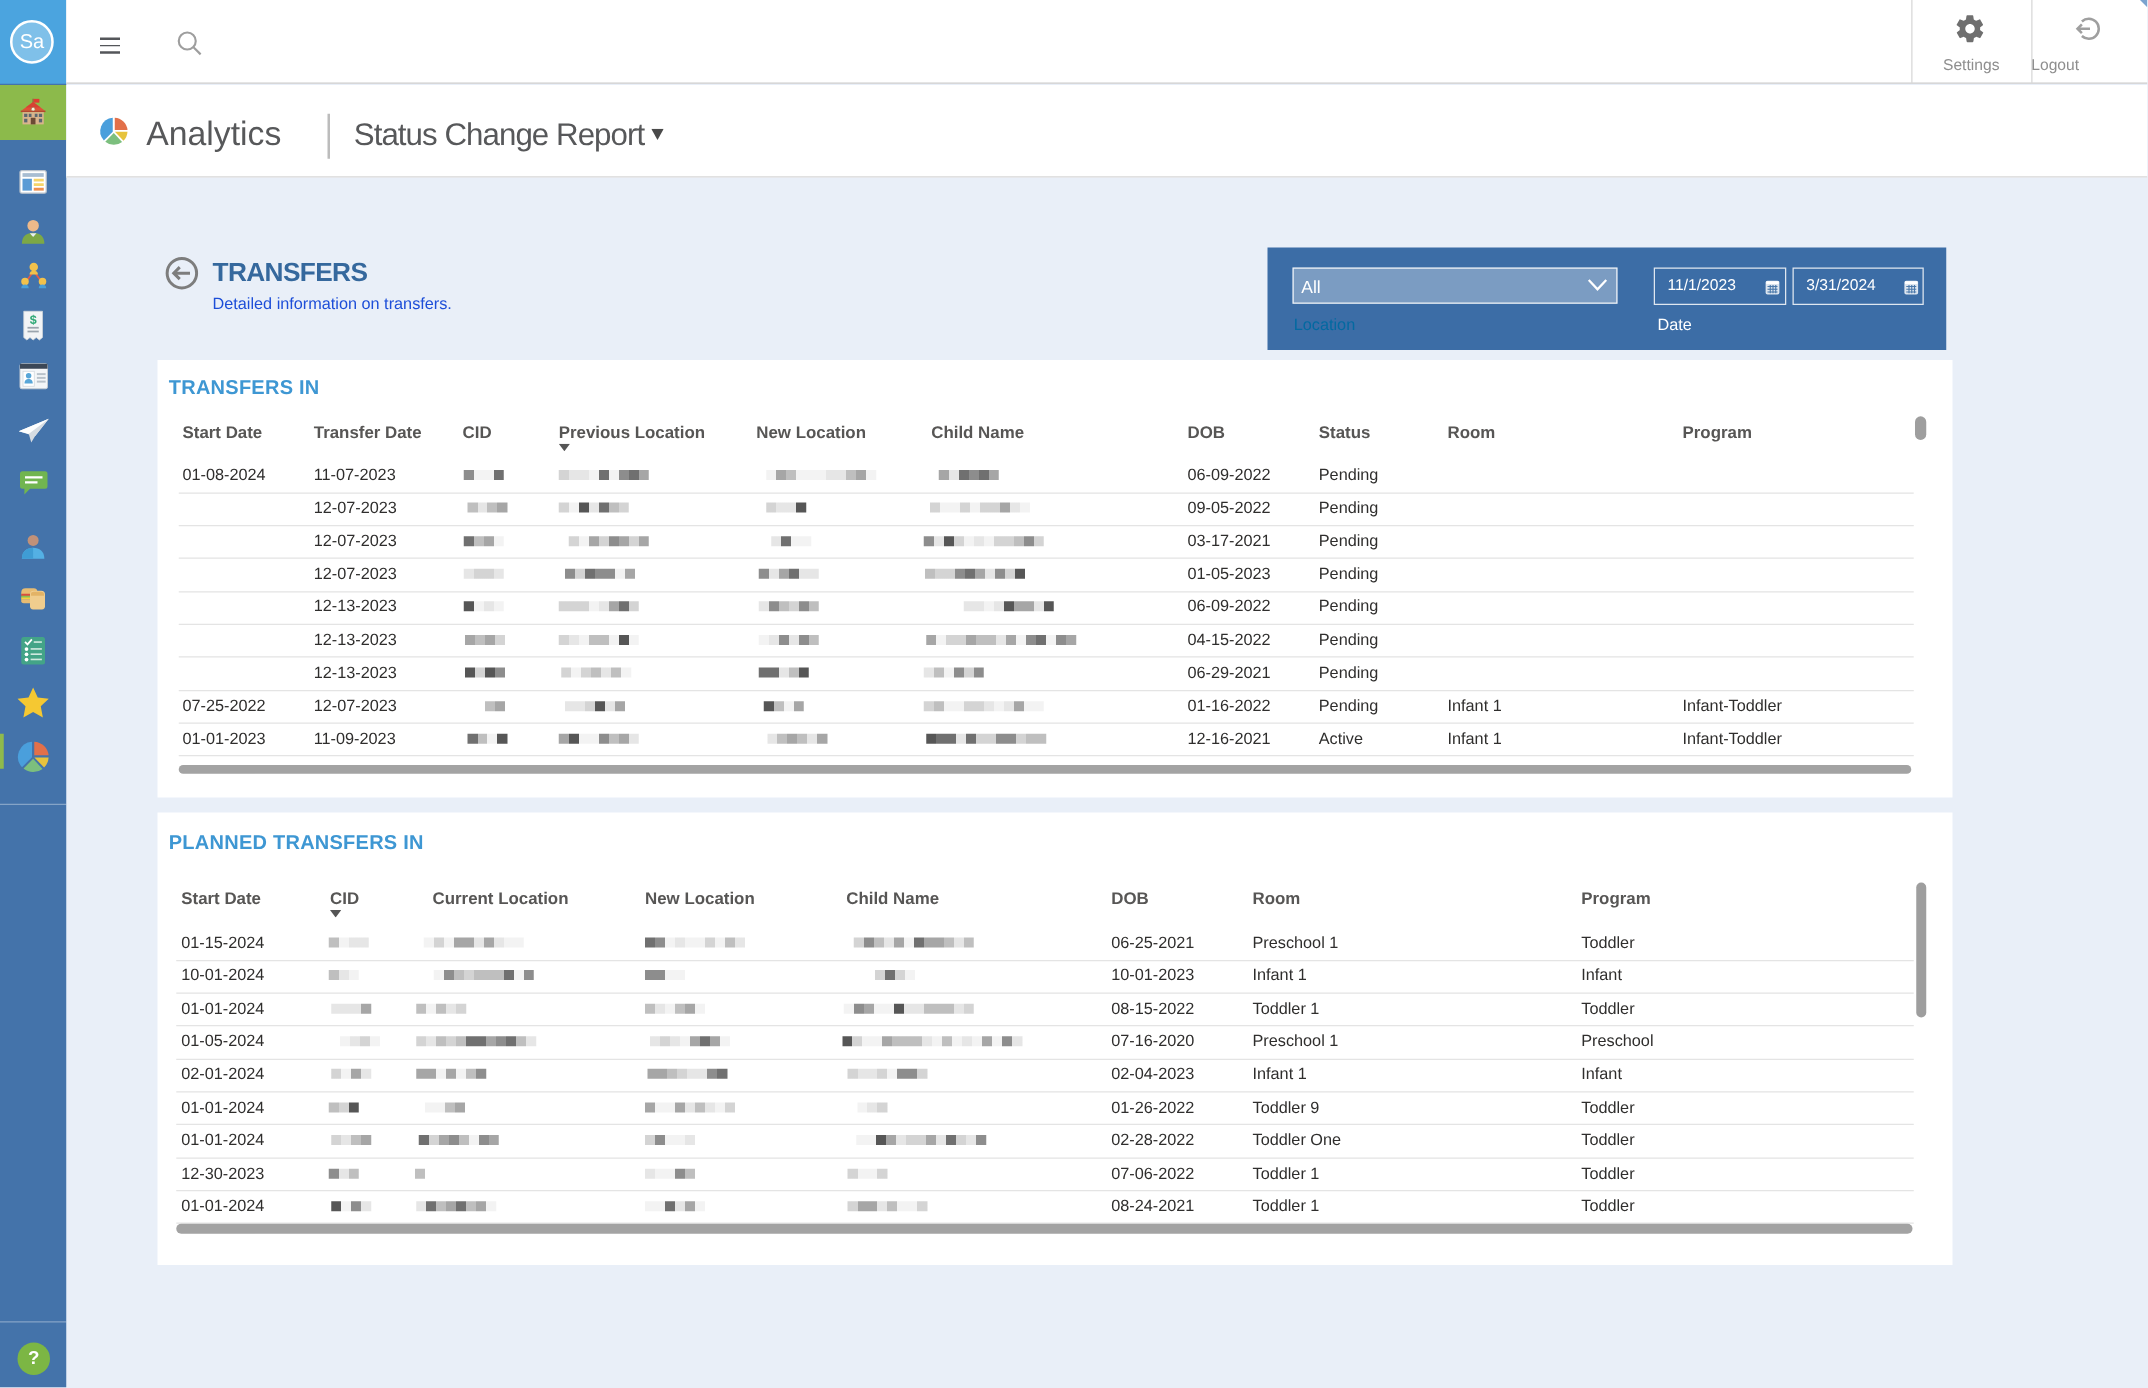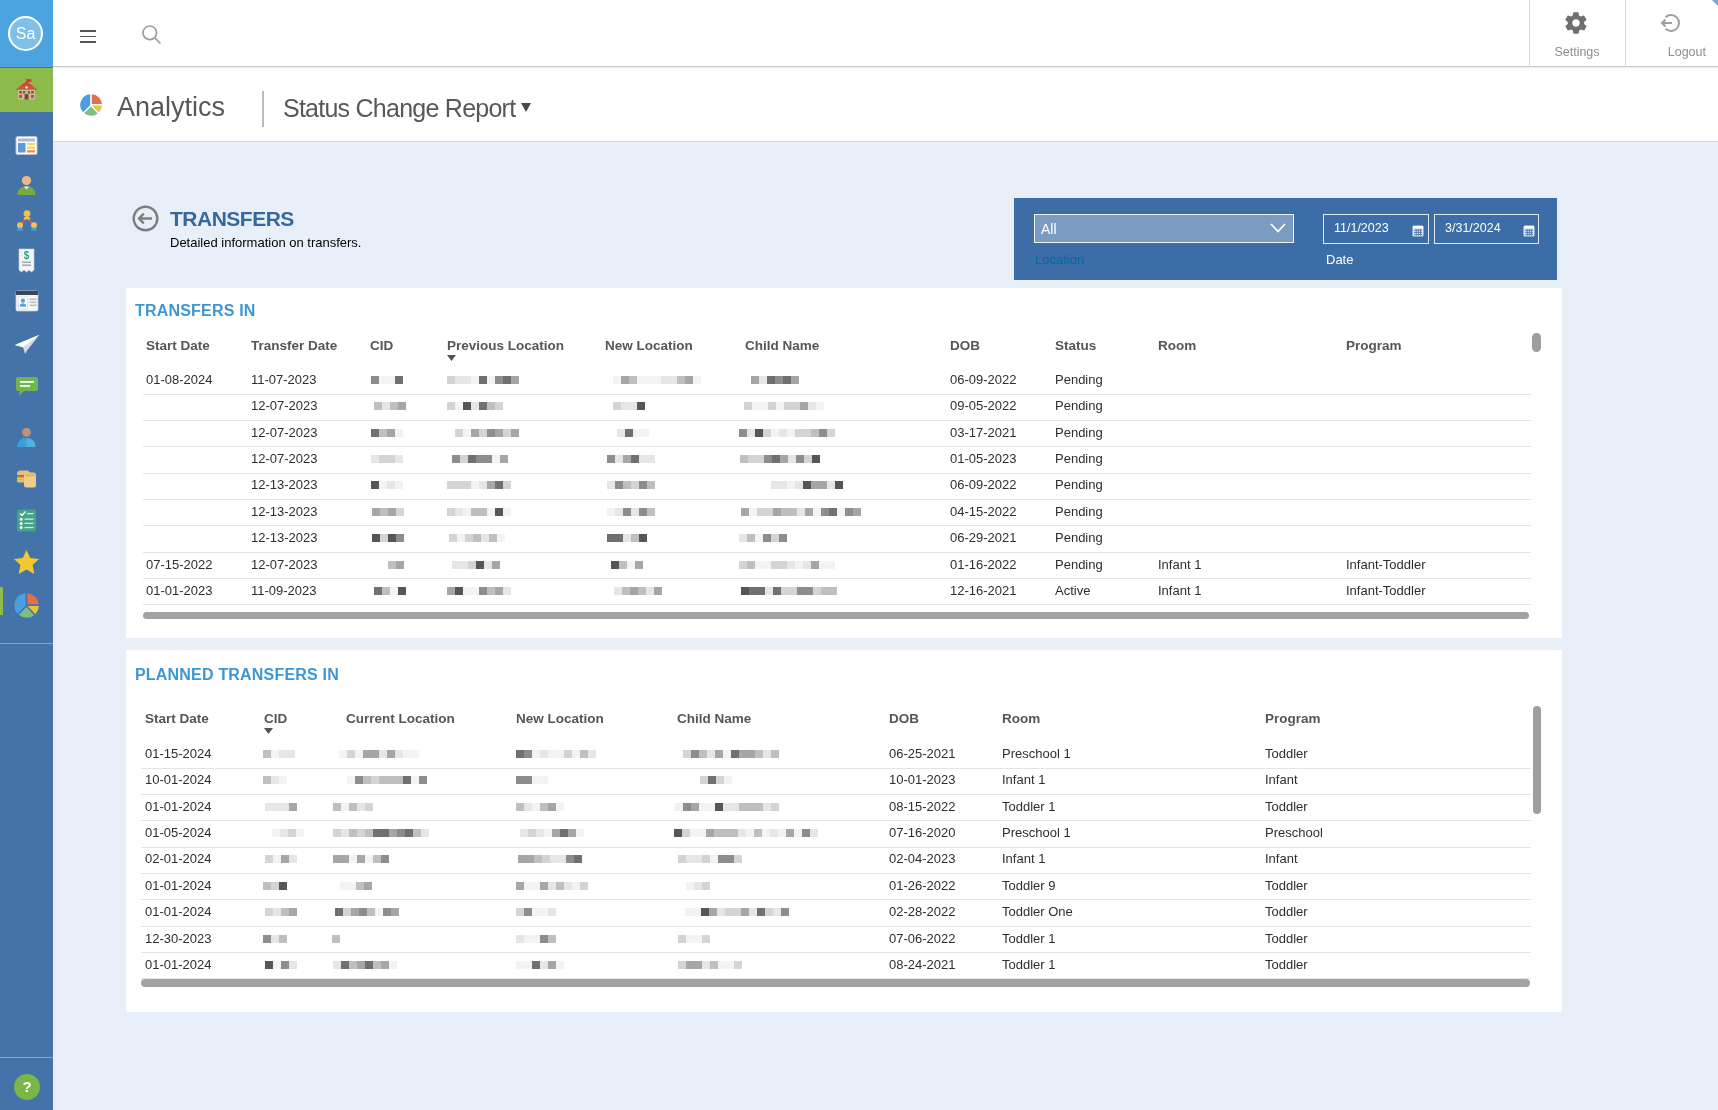--- a/index.html
+++ b/index.html
@@ -161,41 +161,41 @@
 <div class="abs" style="left:1563px;top:10px"><svg width="26" height="26" viewBox="0 0 24 24">
 <path fill="#6f6f6f" d="M19.4 13c0-.3.1-.6.1-1s0-.7-.1-1l2.1-1.6c.2-.2.2-.4.1-.6l-2-3.5c-.1-.2-.4-.3-.6-.2l-2.5 1c-.5-.4-1.1-.7-1.7-1l-.4-2.6c0-.2-.2-.4-.5-.4h-4c-.2 0-.4.2-.5.4l-.4 2.6c-.6.3-1.2.6-1.7 1l-2.5-1c-.2-.1-.5 0-.6.2l-2 3.5c-.1.2-.1.5.1.6L4.5 11c0 .3-.1.6-.1 1s0 .7.1 1l-2.1 1.6c-.2.2-.2.4-.1.6l2 3.5c.1.2.4.3.6.2l2.5-1c.5.4 1.1.7 1.7 1l.4 2.6c0 .2.2.4.5.4h4c.2 0 .4-.2.5-.4l.4-2.6c.6-.3 1.2-.6 1.7-1l2.5 1c.2.1.5 0 .6-.2l2-3.5c.1-.2.1-.5-.1-.6L19.4 13zM12 15.5c-1.9 0-3.5-1.6-3.5-3.5s1.6-3.5 3.5-3.5 3.5 1.6 3.5 3.5-1.6 3.5-3.5 3.5z"></path>
 </svg></div>
 <div class="abs" style="left:1529px;top:45px;width:96px;text-align:center;font-size:12.5px;color:#8e8e8e">Settings</div>
 <div class="abs" style="left:1625px;top:0;width:93px;height:67px;border-left:1px solid #d8d8d8"></div>
 <div class="abs" style="left:1657px;top:10px"><svg width="26" height="26" viewBox="0 0 26 26">
 <path d="M8.5 7.2 A8 8 0 1 1 8.5 18.8" fill="none" stroke="#9f9f9f" stroke-width="2"></path>
 <line x1="5" y1="13" x2="15" y2="13" stroke="#9f9f9f" stroke-width="2"></line>
 <path d="M8.5 9.5 L5 13 L8.5 16.5" fill="none" stroke="#9f9f9f" stroke-width="2"></path>
 </svg></div>
-<div class="abs" style="left:1625px;top:45px;width:81px;text-align:right;font-size:12.5px;color:#8e8e8e">Logout</div>
+<div class="abs" style="left:1625px;top:45px;width:81px;text-align:left;font-size:12.5px;color:#8e8e8e">Logout</div>
 <div class="abs" style="left:53px;top:68px;width:1665px;height:74px;background:#fff;border-bottom:1px solid #d8d8d8"></div>
 <div class="abs" style="left:79px;top:93px"><svg width="24" height="24" viewBox="0 0 24 24">
 <path d="M11.2 1.2 A10.8 10.8 0 0 0 4.1 19.3 L11.2 12.3 Z" fill="#4a9fdc"></path>
 <path d="M12.8 1.2 A10.8 10.8 0 0 1 23 10.9 L12.8 10.9 Z" fill="#e2704a"></path>
 <path d="M23 12.4 A10.8 10.8 0 0 1 19.8 19.6 L12.9 12.4 Z" fill="#e6c33d"></path>
 <path d="M18.7 20.6 A10.8 10.8 0 0 1 5.2 20.3 L12 13.4 Z" fill="#7cbf7e"></path>
 </svg></div>
 <div class="abs" style="left:117px;top:92px;font-size:27px;color:#57585a">Analytics</div>
 <div class="abs" style="left:262px;top:91px;width:1.5px;height:36px;background:#bcbcbc"></div>
 <div class="abs" style="left:283px;top:94px;font-size:25px;letter-spacing:-0.75px;color:#57585a">Status Change Report</div>
 <svg class="abs" style="left:521px;top:103px" width="10" height="9" viewBox="0 0 10 9">
       <polygon points="0,0 10,0 5,9" fill="#4a4a4a"></polygon>
     </svg>
 <svg class="abs" style="left:132px;top:205px" width="27" height="27" viewBox="0 0 27 27">
 <circle cx="13.5" cy="13.5" r="11.8" fill="none" stroke="#7d7d7d" stroke-width="2.4"></circle>
 <line x1="7" y1="13.5" x2="20" y2="13.5" stroke="#7d7d7d" stroke-width="2.4"></line>
 <path d="M11.8 8.7 L7 13.5 L11.8 18.3" fill="none" stroke="#7d7d7d" stroke-width="2.4"></path>
 </svg>
 <div class="abs" style="left:170px;top:207px;font-size:21px;font-weight:bold;color:#35689d;letter-spacing:-0.5px">TRANSFERS</div>
-<div class="abs" style="left:170px;top:235px;font-size:13px;color:#000000">Detailed information on transfers.</div>
+<div class="abs" style="left:170px;top:235px;font-size:13px;color:#1d4ed8">Detailed information on transfers.</div>
 <div class="abs" style="left:1014px;top:198px;width:543px;height:82px;background:#3c6da6"></div>
 <div class="abs" style="left:1034px;top:214px;width:260px;height:29px;background:#7b9cc2;border:1.5px solid #eef2f7"></div>
 <div class="abs" style="left:1041px;top:221px;font-size:14px;color:#fff">All</div>
 <svg class="abs" style="left:1270px;top:223px" width="16" height="10" viewBox="0 0 16 10">
       <polyline points="1,1 8,8.5 15,1" fill="none" stroke="#fff" stroke-width="1.8"></polyline>
     </svg>
 <div class="abs" style="left:1035px;top:252px;font-size:13px;color:#0369a1">Location</div>
 <div class="abs" style="left:1323px;top:214px;width:106px;height:30px;border:1.5px solid #dfe7f0"></div>
 <div class="abs" style="left:1334px;top:221px;font-size:12.5px;color:#fff">11/1/2023</div>
 <div class="abs" style="left:1412px;top:223px"><svg width="12" height="12" viewBox="0 0 12 12">
@@ -290,21 +290,21 @@
 <div style="position:absolute;left:741px;top:507.8px;width:120px;height:8px;background:linear-gradient(90deg,#a6a6a6 0px 8px,#f3f3f3 8px 16px,#d4d4d4 16px 24px,#d4d4d4 24px 32px,#a6a6a6 32px 40px,#bfbfbf 40px 48px,#bfbfbf 48px 56px,#e6e6e6 56px 64px,#a6a6a6 64px 72px,#f3f3f3 72px 80px,#8d8d8d 80px 88px,#707070 88px 96px,#f3f3f3 96px 104px,#8d8d8d 104px 112px,#a6a6a6 112px 120px)"></div>
 <div class="sep" style="left:143px;top:525.2px;width:1388px"></div>
 <div class="c" style="left:251px;top:530.1px">12-13-2023</div>
 <div class="c" style="left:950px;top:530.1px">06-29-2021</div>
 <div class="c" style="left:1055px;top:530.1px">Pending</div>
 <div style="position:absolute;left:372px;top:534.1px;width:32px;height:8px;background:linear-gradient(90deg,#565656 0px 8px,#d4d4d4 8px 16px,#565656 16px 24px,#8d8d8d 24px 32px)"></div>
 <div style="position:absolute;left:449px;top:534.1px;width:56px;height:8px;background:linear-gradient(90deg,#d4d4d4 0px 8px,#f3f3f3 8px 16px,#d4d4d4 16px 24px,#bfbfbf 24px 32px,#e6e6e6 32px 40px,#bfbfbf 40px 48px,#f3f3f3 48px 56px)"></div>
 <div style="position:absolute;left:607px;top:534.1px;width:40px;height:8px;background:linear-gradient(90deg,#707070 0px 8px,#707070 8px 16px,#e6e6e6 16px 24px,#bfbfbf 24px 32px,#565656 32px 40px)"></div>
 <div style="position:absolute;left:739px;top:534.1px;width:48px;height:8px;background:linear-gradient(90deg,#e6e6e6 0px 8px,#bfbfbf 8px 16px,#f3f3f3 16px 24px,#8d8d8d 24px 32px,#d4d4d4 32px 40px,#8d8d8d 40px 48px)"></div>
 <div class="sep" style="left:143px;top:551.6px;width:1388px"></div>
-<div class="c" style="left:146px;top:556.5px">07-15-2022</div>
+<div class="c" style="left:146px;top:556.5px">07-25-2022</div>
 <div class="c" style="left:251px;top:556.5px">12-07-2023</div>
 <div class="c" style="left:950px;top:556.5px">01-16-2022</div>
 <div class="c" style="left:1055px;top:556.5px">Pending</div>
 <div class="c" style="left:1158px;top:556.5px">Infant 1</div>
 <div class="c" style="left:1346px;top:556.5px">Infant-Toddler</div>
 <div style="position:absolute;left:388px;top:560.5px;width:16px;height:8px;background:linear-gradient(90deg,#bfbfbf 0px 8px,#a6a6a6 8px 16px)"></div>
 <div style="position:absolute;left:452px;top:560.5px;width:48px;height:8px;background:linear-gradient(90deg,#e6e6e6 0px 8px,#e6e6e6 8px 16px,#d4d4d4 16px 24px,#565656 24px 32px,#e6e6e6 32px 40px,#a6a6a6 40px 48px)"></div>
 <div style="position:absolute;left:611px;top:560.5px;width:32px;height:8px;background:linear-gradient(90deg,#565656 0px 8px,#bfbfbf 8px 16px,#f3f3f3 16px 24px,#a6a6a6 24px 32px)"></div>
 <div style="position:absolute;left:739px;top:560.5px;width:96px;height:8px;background:linear-gradient(90deg,#d4d4d4 0px 8px,#bfbfbf 8px 16px,#f3f3f3 16px 24px,#f3f3f3 24px 32px,#d4d4d4 32px 40px,#d4d4d4 40px 48px,#e6e6e6 48px 56px,#f3f3f3 56px 64px,#e6e6e6 64px 72px,#a6a6a6 72px 80px,#f3f3f3 80px 88px,#f3f3f3 88px 96px)"></div>
 <div class="sep" style="left:143px;top:578.0px;width:1388px"></div>

